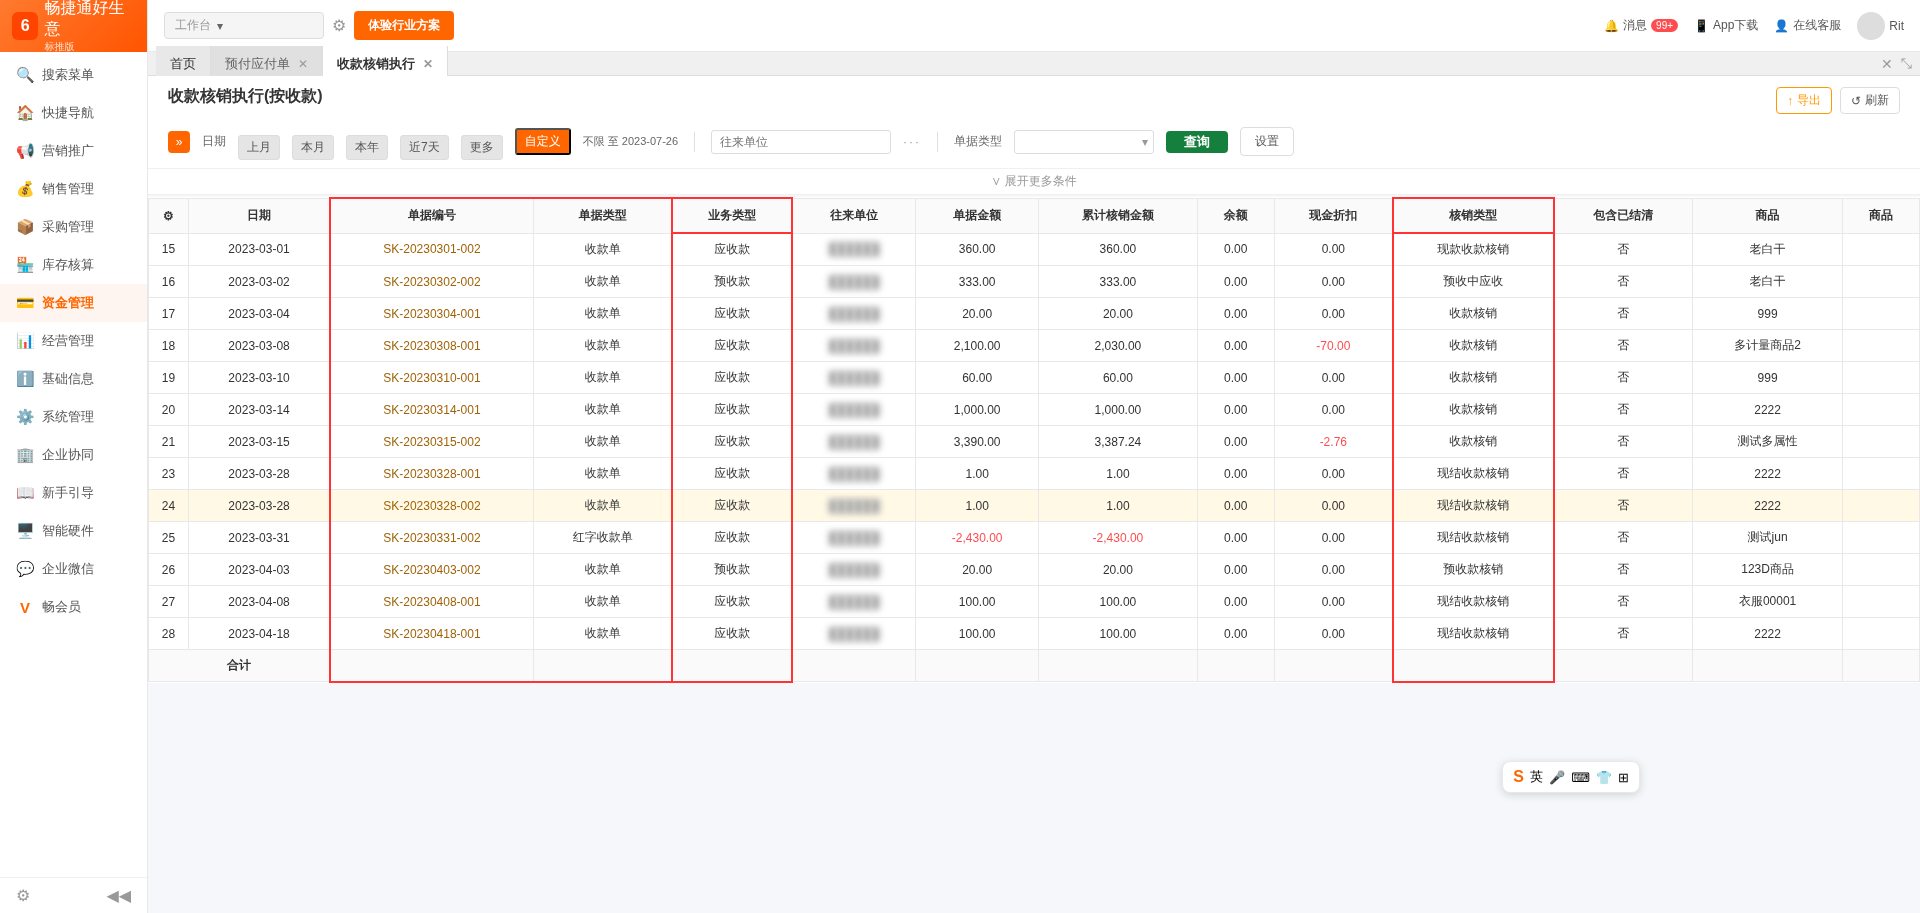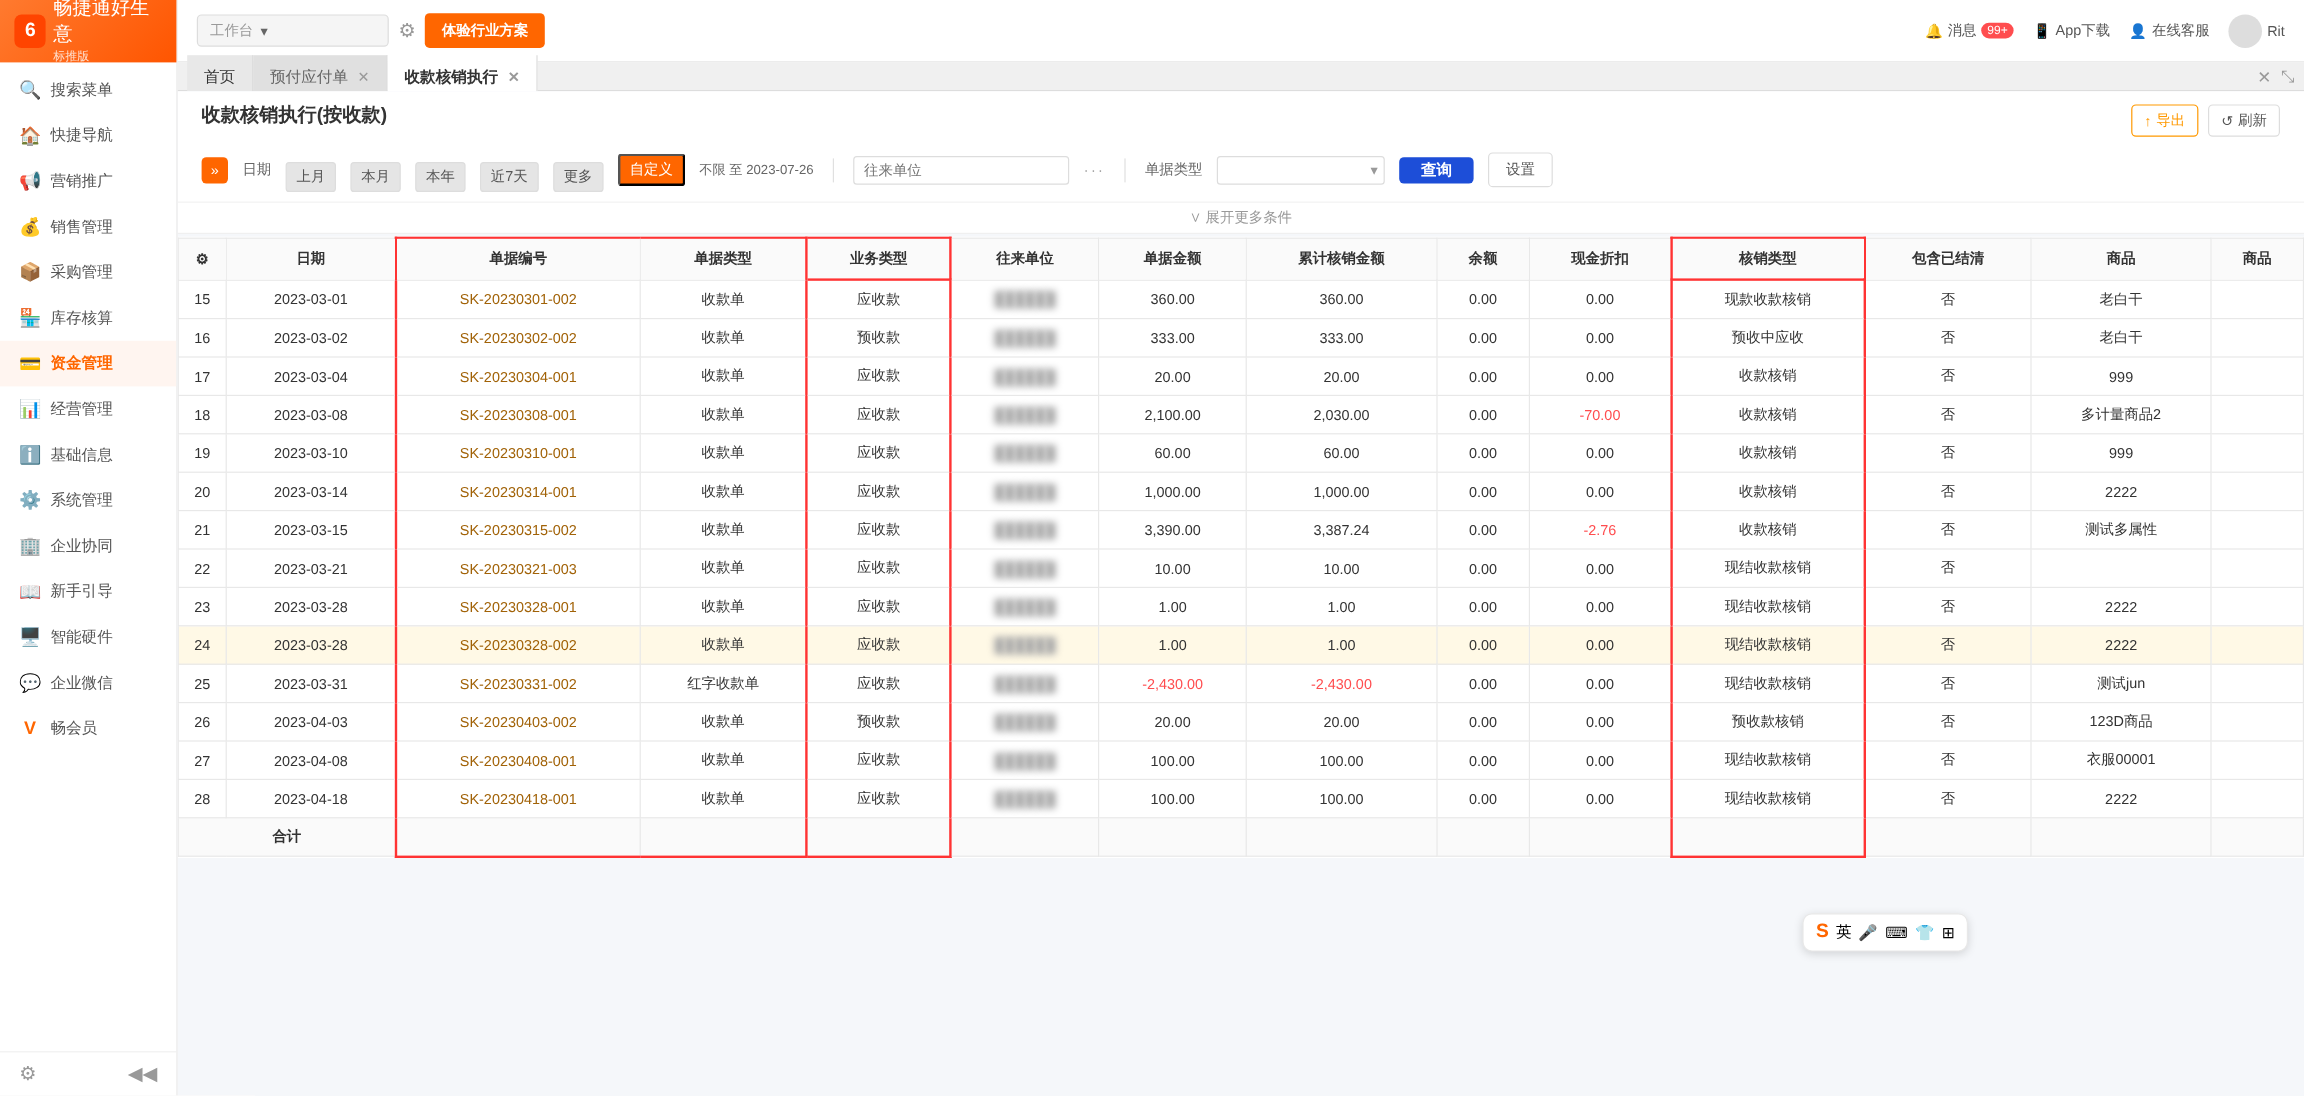--- a/index.html
+++ b/index.html
@@ -125,21 +125,21 @@
       border: 1px solid #ddd; border-radius: 3px; padding: 4px 8px;
       font-size: 12px; color: #999; min-width: 180px; background: #fff;
     }
     .filter-dots { color: #999; letter-spacing: 2px; cursor: pointer; }
     .filter-select {
       border: 1px solid #ddd; border-radius: 3px; padding: 4px 20px 4px 8px;
       font-size: 12px; color: #555; background: #fff; min-width: 140px;
       appearance: none; cursor: pointer;
     }
     .filter-query-btn {
-      background: #1d4ed8; color: #fff; border: none; border-radius: 4px;
+      background: #15803d; color: #fff; border: none; border-radius: 4px;
       padding: 2px 18px; font-size: 13px; cursor: pointer; font-weight: bold;
     }
     .filter-set-btn {
       background: #fff; color: #555; border: 1px solid #ddd; border-radius: 4px;
       padding: 5px 14px; font-size: 12px; cursor: pointer;
     }
     .filter-expand-row {
       text-align: center; padding: 4px; background: #fff;
       border-bottom: 1px solid #f0f0f0; color: #999; font-size: 12px; cursor: pointer;
     }
@@ -486,36 +486,20 @@
     <td class="">3,390.00</td>
     <td class="">3,387.24</td>
     <td>0.00</td>
     <td class="negative">-2.76</td>
     <td style="border-left:2px solid #ff3333; border-right:2px solid #ff3333;">收款核销</td>
     <td>否</td>
     <td>测试多属性</td>
     <td></td>
   </tr>
             <tr>
-    <td>22</td>
-    <td>2023-03-21</td>
-    <td style="border-left:2px solid #ff3333;"><span class="link-text">SK-20230321-003</span></td>
-    <td style="border-right:2px solid #ff3333;">收款单</td>
-    <td style="border-left:2px solid #ff3333; border-right:2px solid #ff3333;">应收款</td>
-    <td><span class="blurred">██████</span></td>
-    <td class="">10.00</td>
-    <td class="">10.00</td>
-    <td>0.00</td>
-    <td class="">0.00</td>
-    <td style="border-left:2px solid #ff3333; border-right:2px solid #ff3333;">现结收款核销</td>
-    <td>否</td>
-    <td></td>
-    <td></td>
-  </tr>
-            <tr>
     <td>23</td>
     <td>2023-03-28</td>
     <td style="border-left:2px solid #ff3333;"><span class="link-text">SK-20230328-001</span></td>
     <td style="border-right:2px solid #ff3333;">收款单</td>
     <td style="border-left:2px solid #ff3333; border-right:2px solid #ff3333;">应收款</td>
     <td><span class="blurred">██████</span></td>
     <td class="">1.00</td>
     <td class="">1.00</td>
     <td>0.00</td>
     <td class="">0.00</td>

